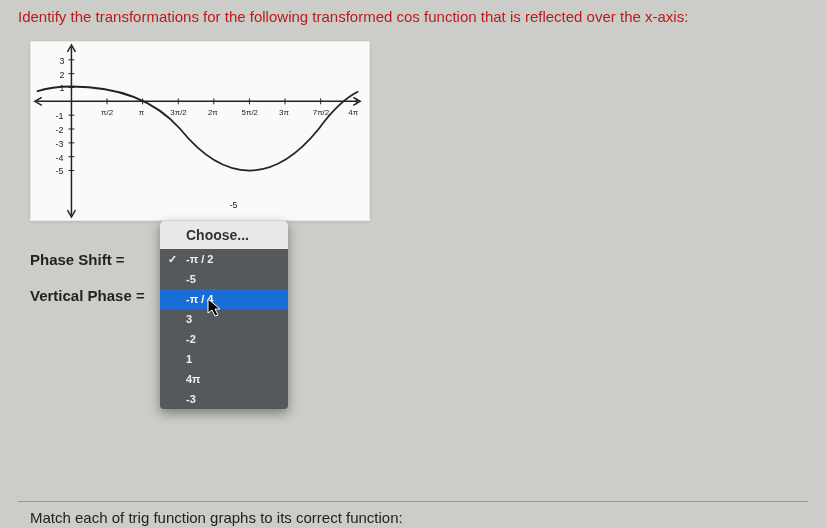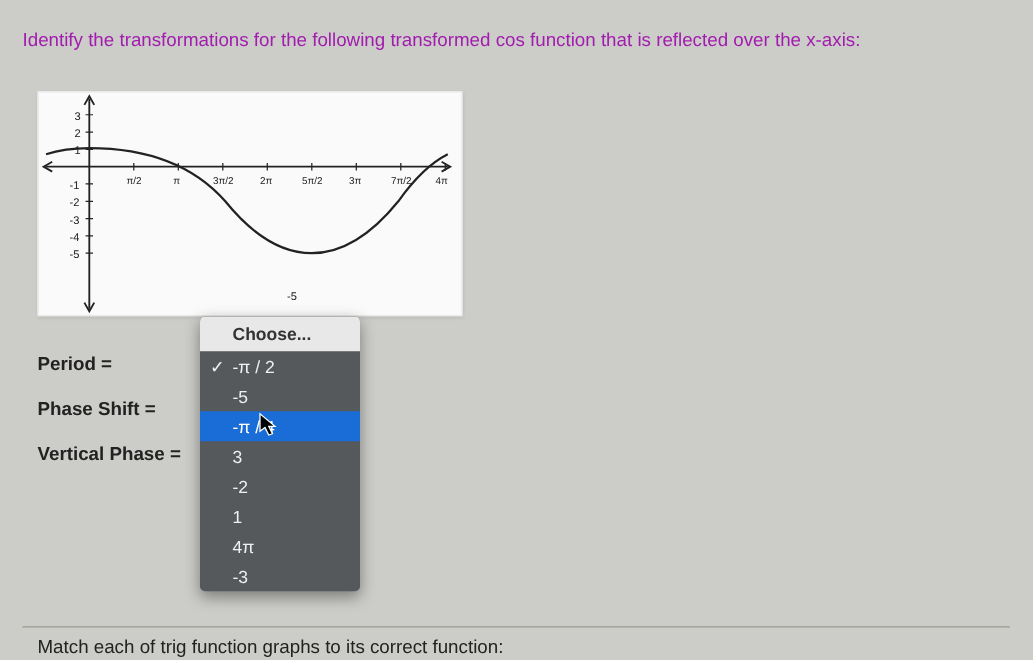--- a/index.html
+++ b/index.html
@@ -5,23 +5,23 @@
     * { margin: 0; padding: 0; box-sizing: border-box; }
     body {
       width: 826px;
       height: 528px;
       background: #ccccc8;
       font-family: Arial, sans-serif;
       overflow: hidden;
       position: relative;
     }
     .question-text {
-      padding: 24px 18px;
+      padding: 8px 18px;
       font-size: 15px;
-      color: #a21caf;
+      color: #b91c1c;
       font-weight: 500;
     }
     .graph-box {
       margin: 8px 30px 10px 30px;
       width: 340px;
       height: 180px;
       background: #fafafa;
       border: 1px solid #e8e8e8;
       position: relative;
       box-shadow: 0 1px 3px rgba(0,0,0,0.1);
@@ -56,22 +56,23 @@
     .dd-header {
       background: #e8e8e8;
       color: #333;
       font-weight: bold;
       padding: 6px 14px 6px 26px;
       font-size: 14px;
     }
     .dd-item {
       padding: 4px 10px 4px 26px;
       color: #f0f0f0;
-      font-size: 14px;
+      font-size: 11px;
       position: relative;
+      font-weight: bold;
     }
     .dd-item.selected::before {
       content: "✓";
       position: absolute;
       left: 8px;
       color: #f0f0f0;
     }
     .dd-item.highlighted {
       background: #1a6dd6;
       color: #fff;
@@ -151,21 +152,20 @@
     <line x1="328" y1="57" x2="328" y2="63" stroke="#222"></line>
       <text x="320" y="74" font-size="8" fill="#222">4π</text>
 
     <path d="M 5 50 Q 20 45 40 45 Q 112 45 150 88 Q 184 130 220 130 Q 256 130 290 88 Q 310 60 330 50" fill="none" stroke="#222" stroke-width="1.8"></path>
 
     <text x="200" y="168" font-size="9" fill="#222">-5</text>
   </svg>
 </div>
 
 <div class="params">
-  <div class="param-row">Period =</div>
   <div class="param-row">Phase Shift =</div>
   <div class="param-row">Vertical Phase =</div>
 
   <div class="dropdown">
     <div class="dd-header">Choose...</div>
     <div class="dd-item selected">-π / 2</div>
     <div class="dd-item">-5</div>
     <div class="dd-item highlighted">-π / 4</div>
     <div class="dd-item">3</div>
     <div class="dd-item">-2</div>

